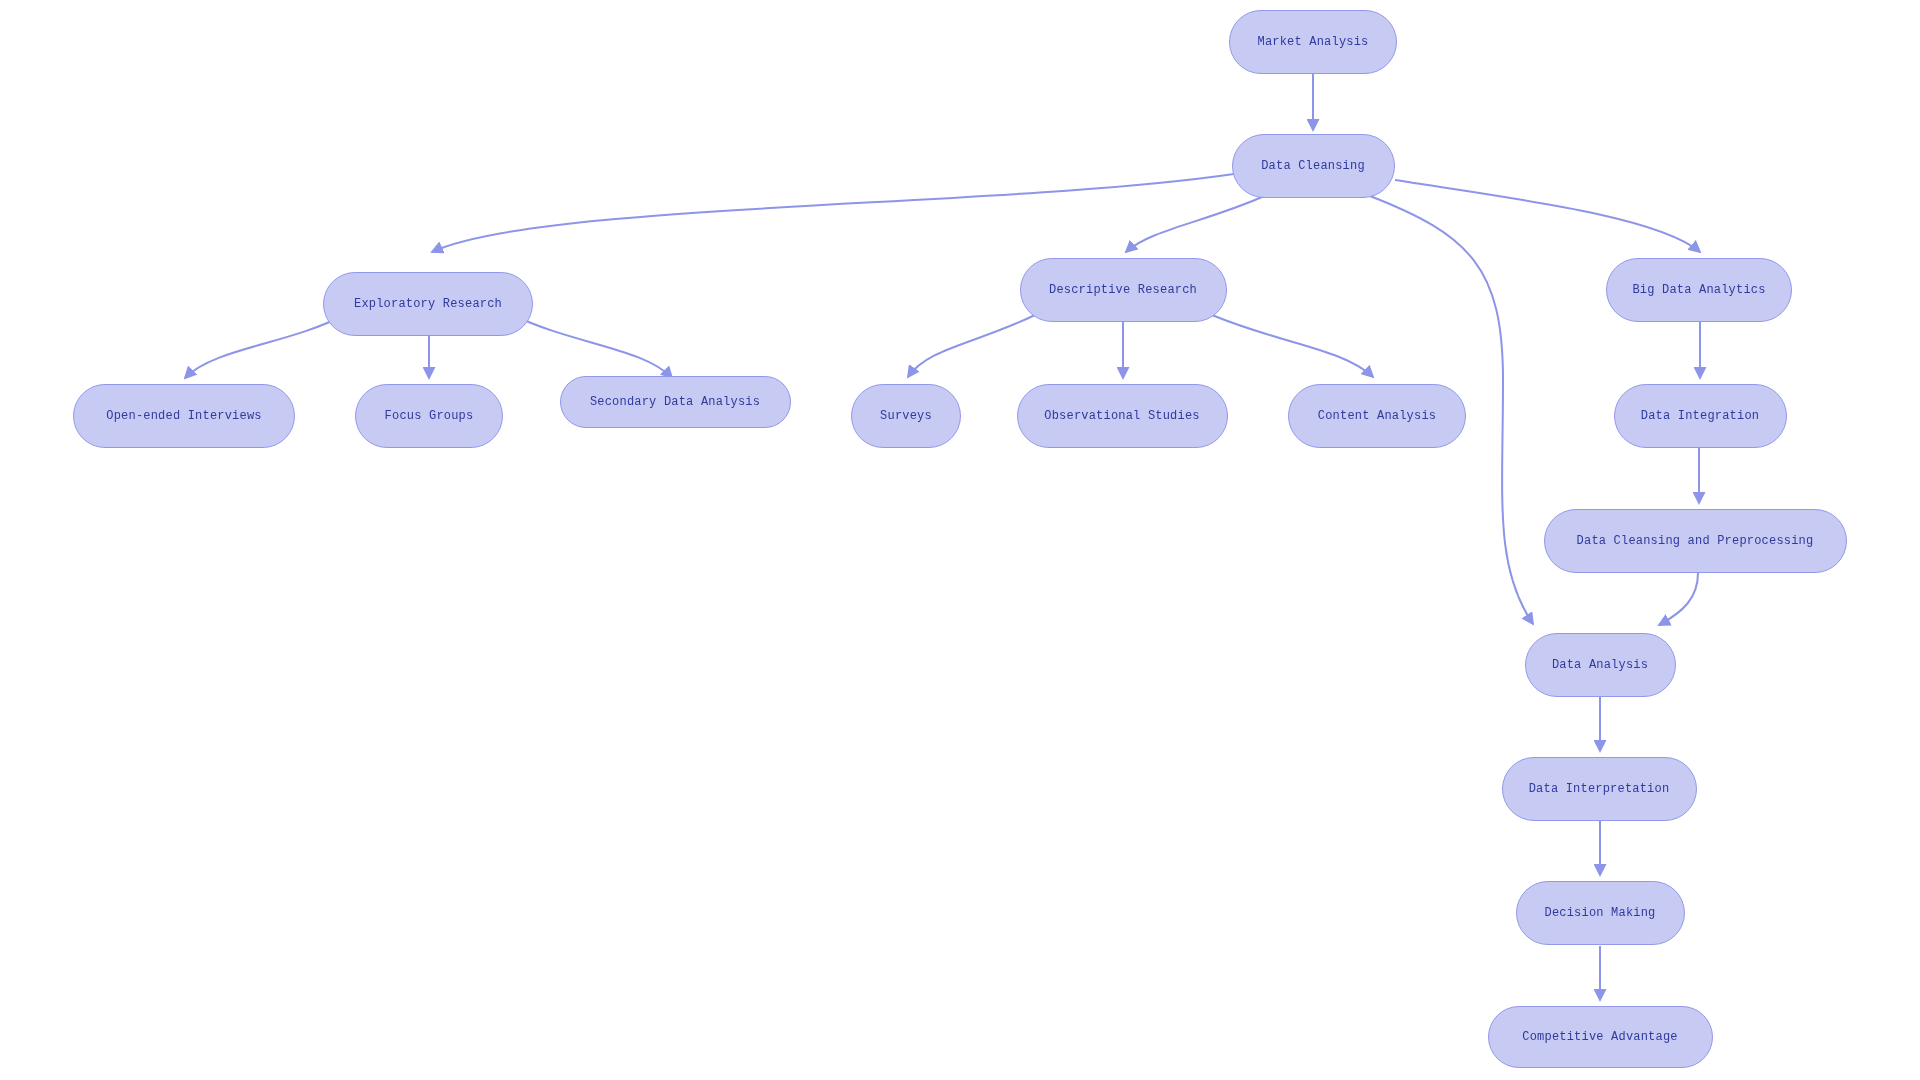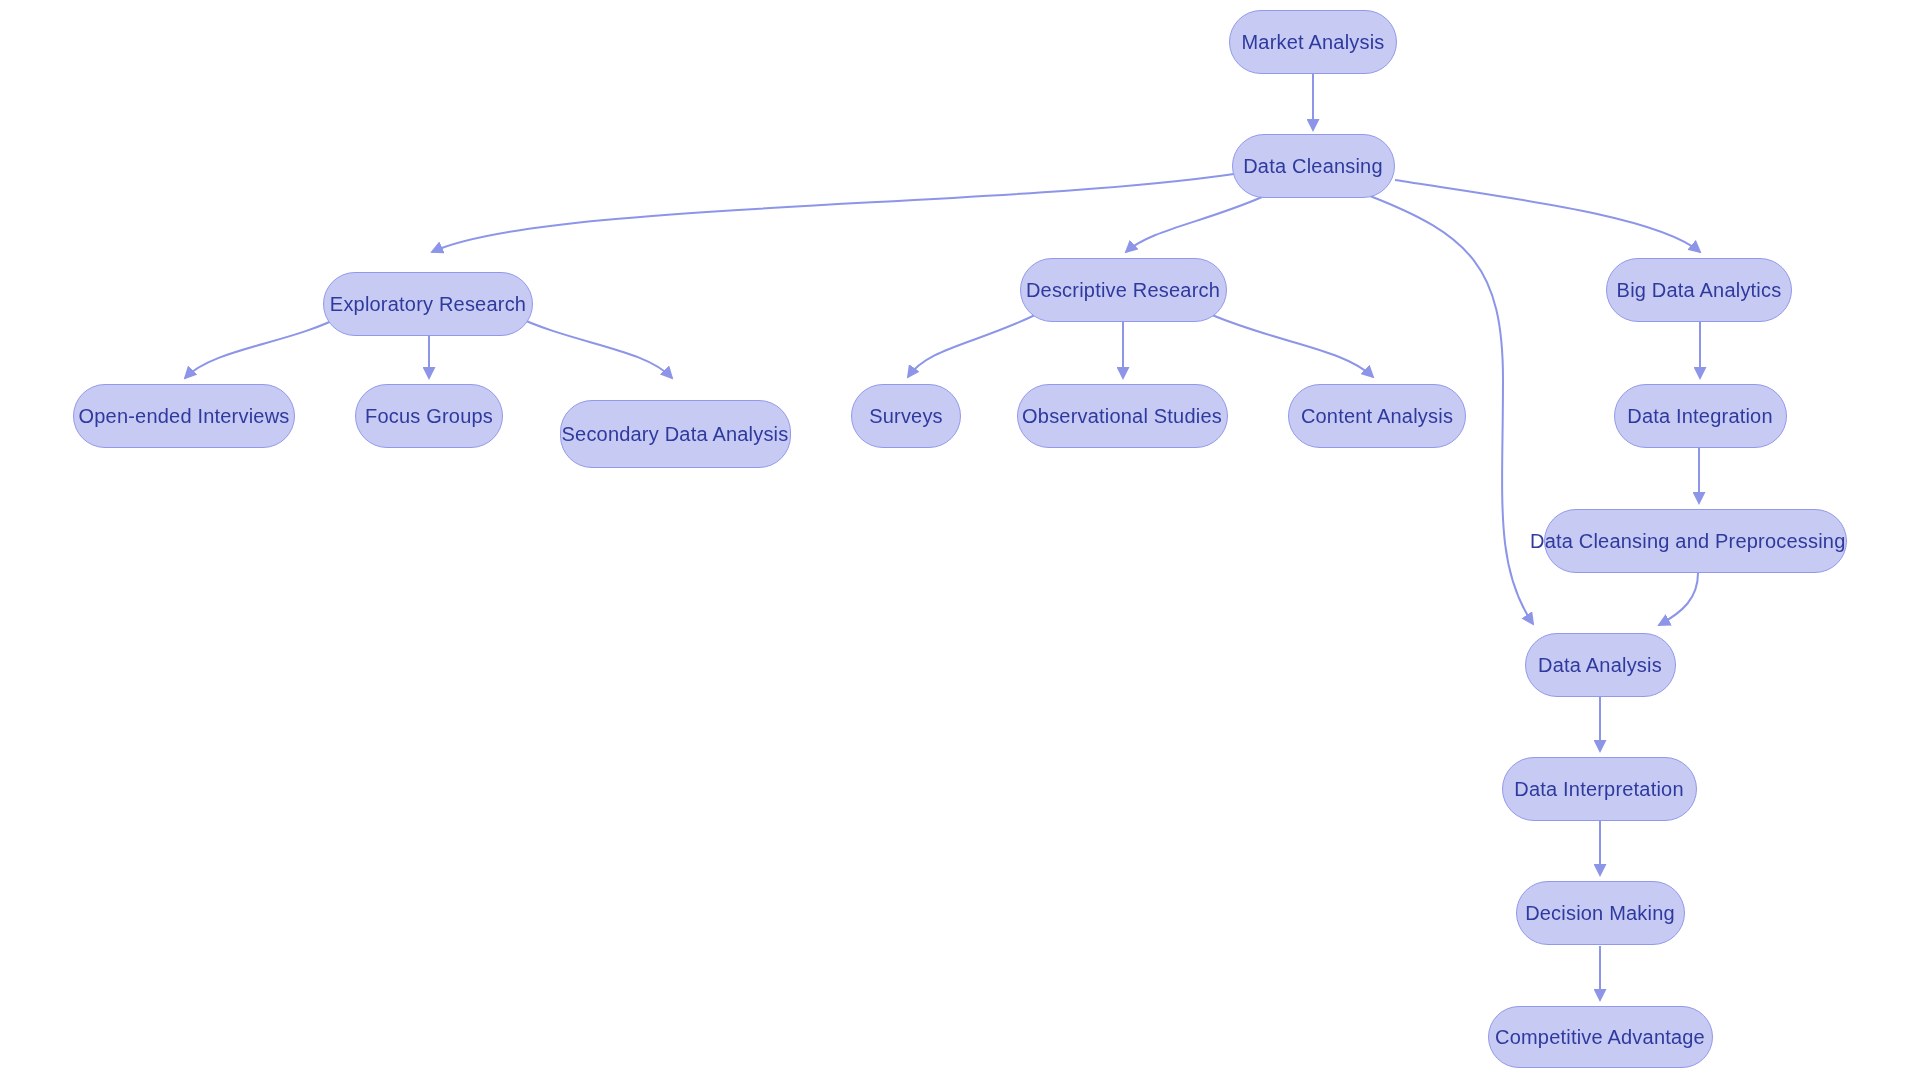--- a/index.html
+++ b/index.html
@@ -43,24 +43,25 @@
   .node {
     position: absolute;
     box-sizing: border-box;
     background: var(--node-fill);
     border: 1.6px solid var(--node-border);
     border-radius: 32px;
     color: var(--node-text);
     display: flex;
     align-items: center;
     justify-content: center;
-    font-size: 20px;
+    font-size: 12px;
     letter-spacing: 0.2px;
     text-align: center;
     white-space: nowrap;
+    font-family: Liberation Mono, monospace;
   }
 </style>
 </head>
 <body>
 
 <div class="canvas">
   <svg class="edge-layer" viewBox="0 0 1920 1080" xmlns="http://www.w3.org/2000/svg">
     <defs>
       <marker id="arrow" viewBox="0 0 10 10" markerWidth="6.5" markerHeight="6.5" refX="8.5" refY="5" orient="auto">
         <path class="arrowhead-shape" d="M 0 0 L 10 5 L 0 10 Z"></path>
@@ -101,36 +102,36 @@
       </div>
       <div class="node" style="left: 1606px; top: 258px; width: 186px; height: 64px; text-align: center;">
         <span>Big Data Analytics</span>
       </div>
       <div class="node" style="left: 73px; top: 384px; width: 222px; height: 64px;">
         <span>Open-ended Interviews</span>
       </div>
       <div class="node" style="left: 355px; top: 384px; width: 148px; height: 64px;">
         <span>Focus Groups</span>
       </div>
-      <div class="node" style="left: 559.5px; top: 400px; width: 231px; height: 68px; text-align: right;">
+      <div class="node" style="left: 559.5px; top: 376px; width: 231px; height: 52px; text-align: right;">
         <span>Secondary Data Analysis</span>
       </div>
       <div class="node" style="left: 851px; top: 384px; width: 110px; height: 64px;">
         <span>Surveys</span>
       </div>
       <div class="node" style="left: 1016.5px; top: 384px; width: 211px; height: 64px;">
         <span>Observational Studies</span>
       </div>
       <div class="node" style="left: 1288px; top: 384px; width: 178px; height: 64px;">
         <span>Content Analysis</span>
       </div>
       <div class="node" style="left: 1613.5px; top: 384px; width: 173px; height: 64px;">
         <span>Data Integration</span>
       </div>
-      <div class="node" style="left: 1543.5px; top: 509px; width: 303px; height: 64px; justify-content: flex-end;">
+      <div class="node" style="left: 1543.5px; top: 509px; width: 303px; height: 64px;">
         <span>Data Cleansing and Preprocessing</span>
       </div>
       <div class="node" style="left: 1524.5px; top: 633px; width: 151px; height: 64px;">
         <span>Data Analysis</span>
       </div>
       <div class="node" style="left: 1501.5px; top: 757px; width: 195px; height: 64px; justify-content: center;">
         <span>Data Interpretation</span>
       </div>
       <div class="node" style="left: 1515.5px; top: 881px; width: 169px; height: 64px;">
         <span>Decision Making</span>

